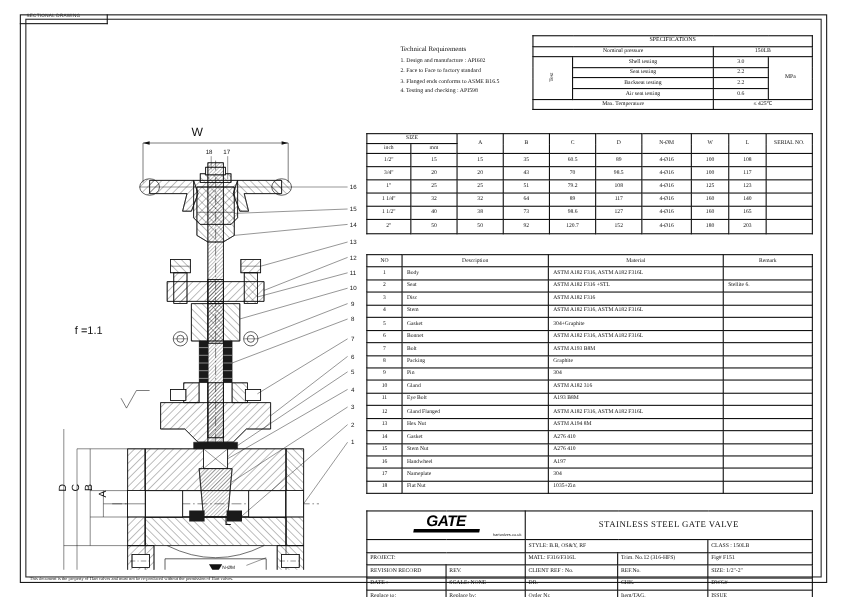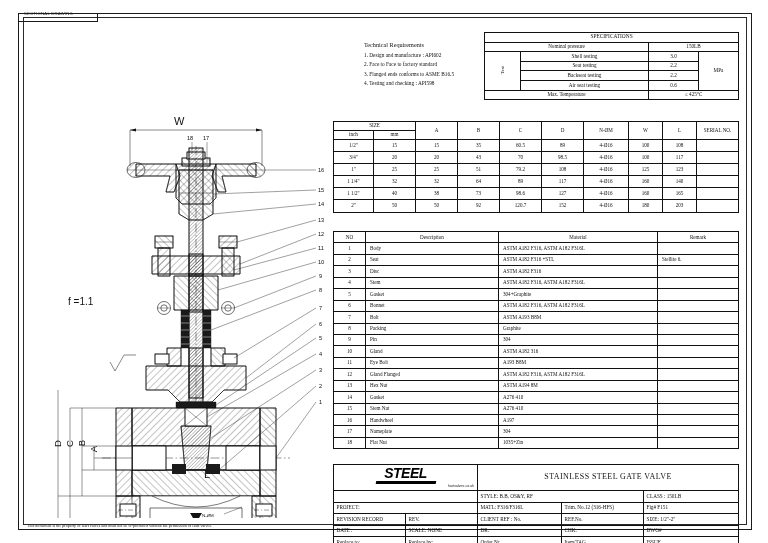--- a/index.html
+++ b/index.html
@@ -741,21 +741,21 @@
       <col style="width:72px">
         <col style="width:72px">
         <col style="width:84px">
         <col style="width:82px">
         <col style="width:95px">
     </colgroup>
     <tbody>
       <tr>
         <td id="logo-cell" colspan="2">
           <div class="logo-wrap">
-            <div class="logo-text">STEEL</div>
+            <div class="logo-text">GATE</div>
             <div class="logo-bar"></div>
           </div>
           <div class="logo-url">hartvalves.co.uk</div>
         </td>
         <td class="tb-title" colspan="3" rowspan="1" style="height:13px !important">STAINLESS STEEL GATE VALVE</td>
       </tr>
       <tr>
         <td colspan="2" rowspan="1" style="border-top:none; height:0 !important; padding:0 !important; visibility:hidden"></td>
         <td colspan="2">STYLE: B.B, OS&amp;Y, RF</td>
         <td>CLASS : 150LB</td>

